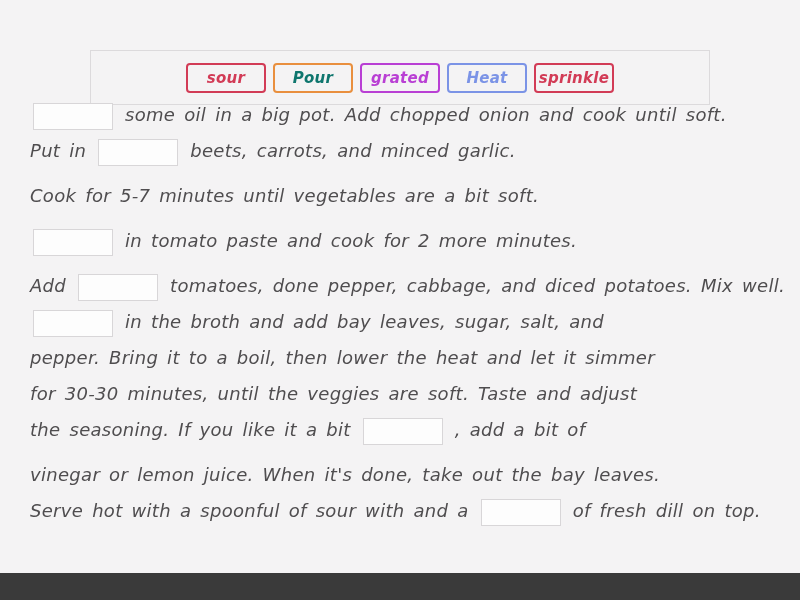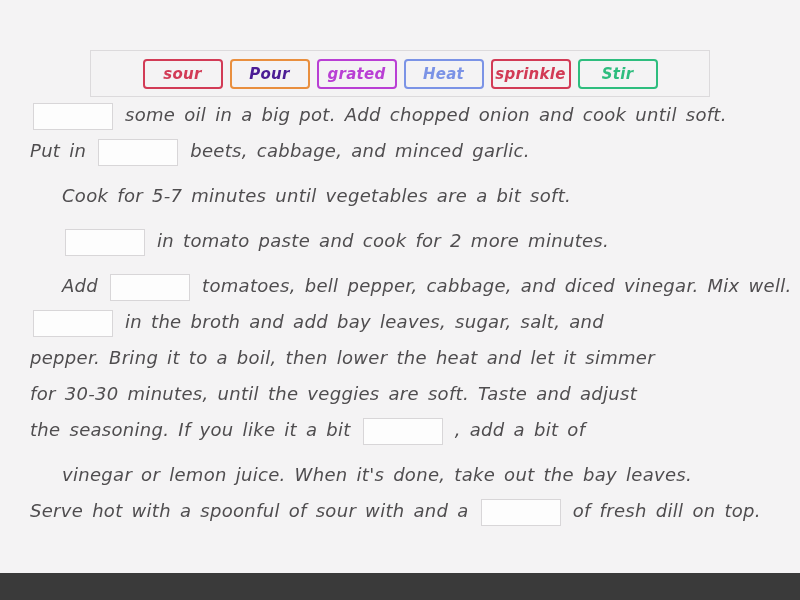--- a/index.html
+++ b/index.html
@@ -5,70 +5,69 @@
   html,body{margin:0;padding:0;}
   body{
     width:800px;height:600px;overflow:hidden;
     background:#f4f3f4;
     font-family:"DejaVu Sans", sans-serif;
   }
   .stage{position:relative;width:800px;height:600px;}
 
   
   .word-bank{
-    position:absolute;left:90px;top:50px;width:620px;height:47px;
+    position:absolute;left:90px;top:50px;width:620px;height:55px;
     box-sizing:border-box;border:1px solid #dcdadc;
     display:flex;align-items:center;justify-content:center;gap:7px;
     background:transparent;
   }
   .chip{
     box-sizing:border-box;width:80px;height:30px;
     border:2px solid;border-radius:4px;
     display:flex;align-items:center;justify-content:center;
     font-size:15px;font-weight:bold;font-style:italic;
     letter-spacing:.3px;cursor:grab;background:transparent;
   }
 
   
   .passage{
     position:absolute;left:30px;top:97px;width:745px;
     font-style:italic;font-size:18px;
     letter-spacing:.3px;word-spacing:3px;
   }
   .line{height:36px;line-height:36px;white-space:nowrap;}
-  .line.para{margin-top:9px;margin-left:32px;}
+  .line.para{margin-top:9px;}
   .blank{
     display:inline-block;vertical-align:middle;
     width:80px;height:27px;box-sizing:border-box;
     background:#fdfdfd;border:1px solid #d8d6d8;
     margin:0 12px;
   }
   .blank:first-child{margin-left:3px;}
 
   
   .bottom-bar{position:absolute;left:0;top:573px;width:800px;height:27px;}
 </style>
 </head>
 <body style="background: rgb(244, 243, 244);">
 
 <div class="stage">
   <div class="word-bank" style="border-color: rgb(220, 218, 220);">
       <div class="chip" style="color: rgb(210, 59, 86); border-color: rgb(210, 59, 86);">sour</div>
-      <div class="chip" style="color: #4c1d95; border-color: rgb(233, 143, 62);">Pour</div>
+      <div class="chip" style="color: #0f766e; border-color: rgb(233, 143, 62);">Pour</div>
       <div class="chip" style="color: rgb(185, 63, 212); border-color: rgb(185, 63, 212);">grated</div>
       <div class="chip" style="color: rgb(123, 147, 230); border-color: rgb(123, 147, 230);">Heat</div>
       <div class="chip" style="color: rgb(210, 59, 86); border-color: rgb(210, 59, 86);">sprinkle</div>
-      <div class="chip" style="color: rgb(46, 189, 126); border-color: rgb(46, 189, 126);">Stir</div>
     </div>
   <div class="passage" style="color: rgb(79, 77, 79);">
       <div class="line"><span class="blank" style="border-color: rgb(216, 214, 216);"></span><span>some oil in a big pot. Add chopped onion and cook until soft.</span></div>
-      <div class="line"><span>Put in</span><span class="blank" style="border-color: rgb(216, 214, 216);"></span><span>beets, cabbage, and minced garlic.</span></div>
+      <div class="line"><span>Put in</span><span class="blank" style="border-color: rgb(216, 214, 216);"></span><span>beets, carrots, and minced garlic.</span></div>
       <div class="line para"><span>Cook for 5-7 minutes until vegetables are a bit soft.</span></div>
       <div class="line para"><span class="blank" style="border-color: rgb(216, 214, 216);"></span><span>in tomato paste and cook for 2 more minutes.</span></div>
-      <div class="line para"><span>Add</span><span class="blank" style="border-color: rgb(216, 214, 216);"></span><span>tomatoes, bell pepper, cabbage, and diced vinegar. Mix well.</span></div>
+      <div class="line para"><span>Add</span><span class="blank" style="border-color: rgb(216, 214, 216);"></span><span>tomatoes, done pepper, cabbage, and diced potatoes. Mix well.</span></div>
       <div class="line"><span class="blank" style="border-color: rgb(216, 214, 216);"></span><span>in the broth and add bay leaves, sugar, salt, and</span></div>
       <div class="line"><span>pepper. Bring it to a boil, then lower the heat and let it simmer</span></div>
       <div class="line"><span>for 30-30 minutes, until the veggies are soft. Taste and adjust</span></div>
       <div class="line"><span>the seasoning. If you like it a bit</span><span class="blank" style="border-color: rgb(216, 214, 216);"></span><span>, add a bit of</span></div>
       <div class="line para"><span>vinegar or lemon juice. When it's done, take out the bay leaves.</span></div>
       <div class="line"><span>Serve hot with a spoonful of sour with and a</span><span class="blank" style="border-color: rgb(216, 214, 216);"></span><span>of fresh dill on top.</span></div>
     </div>
   <div class="bottom-bar" style="background: rgb(58, 58, 58);"></div>
 </div>
 

